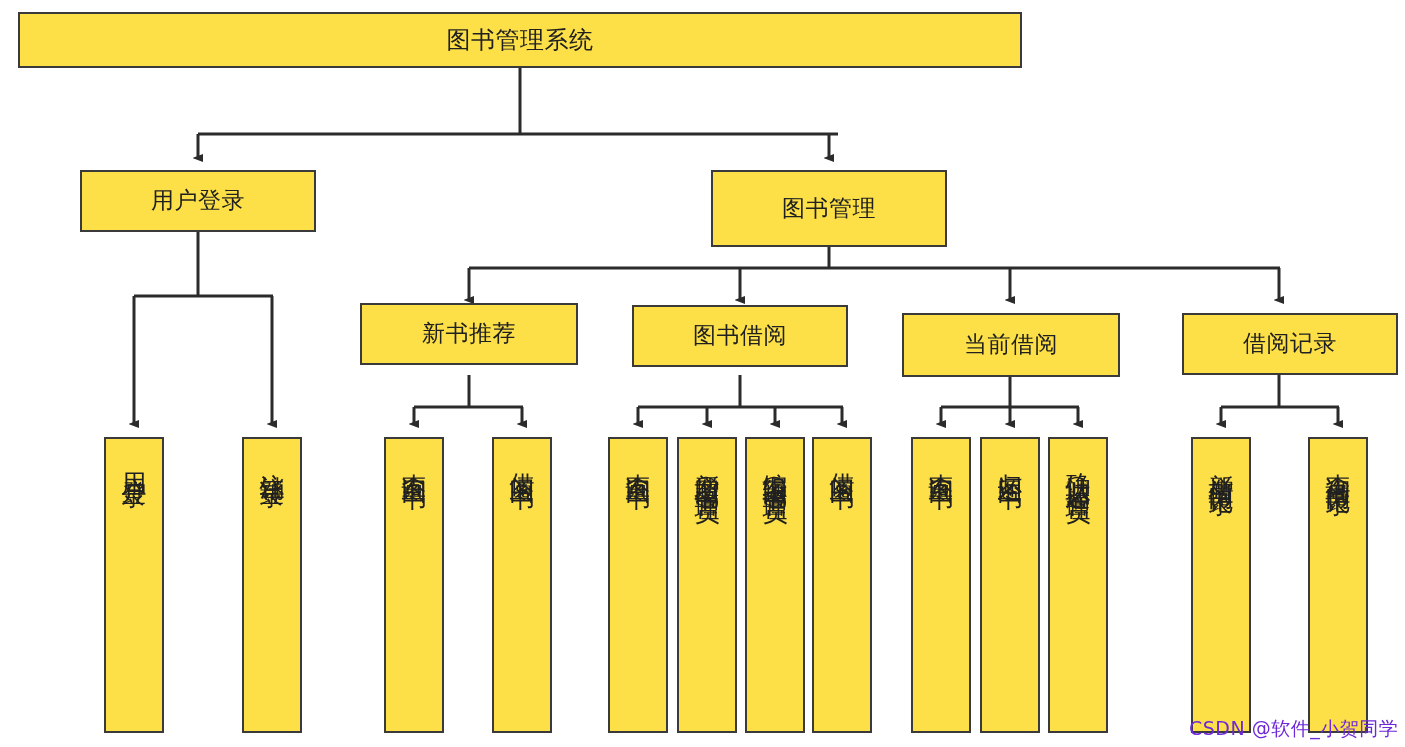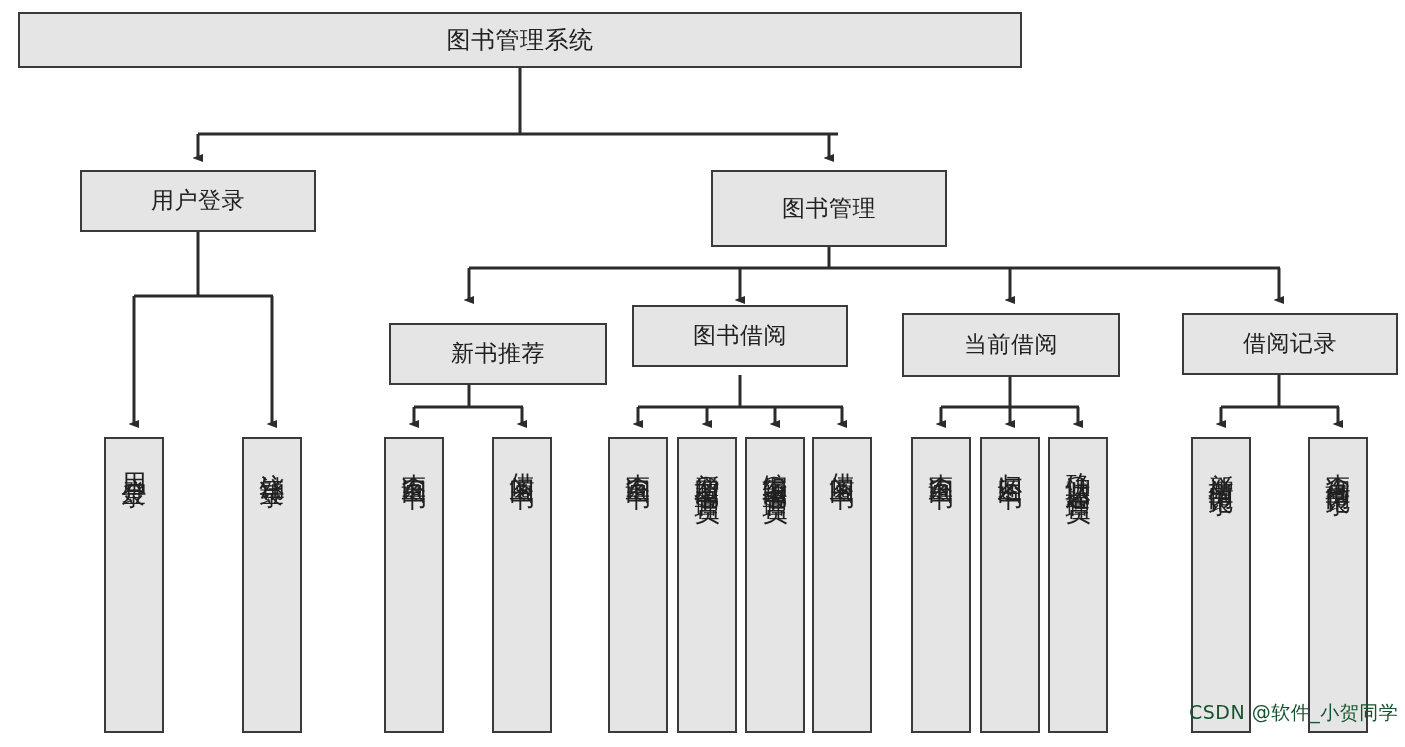--- a/index.html
+++ b/index.html
@@ -22,21 +22,21 @@
     position: absolute;
     left: 0;
     top: 0;
     width: 1405px;
     height: 747px;
     pointer-events: none;
   }
   .node {
     position: absolute;
     box-sizing: border-box;
-    background: #e5e5e5;
+    background: #fde047;
     border: 2px solid #3a3a3a;
     display: flex;
     align-items: center;
     justify-content: center;
     color: #202020;
   }
   .node .label {
     display: block;
     text-align: center;
     line-height: 1.18;
@@ -60,23 +60,23 @@
     writing-mode: vertical-rl;
     text-orientation: upright;
     font-size: 25px;
     line-height: 1.0;
     letter-spacing: 4px;
     white-space: nowrap;
   }
   .watermark {
     position: absolute;
     left: 1189px;
-    top: 700px;
+    top: 716px;
     font-size: 19px;
-    color: #14532d;
+    color: #6d28d9;
     white-space: nowrap;
     letter-spacing: 0.5px;
     font-family: "DejaVu Sans", "Liberation Sans", sans-serif;
   }
 </style>
 </head>
 <body>
 
 <div id="diagram-root">
 
@@ -134,21 +134,21 @@
     <span class="label">图书管理系统</span>
   </div>
 
   <div class="node horiz" style="left:80px; top:170px; width:236px; height:62px;">
     <span class="label">用户登录</span>
   </div>
   <div class="node horiz" style="left:711px; top:170px; width:236px; height:77px;">
     <span class="label">图书管理</span>
   </div>
 
-  <div class="node horiz" style="left:360px; top:323px; width:218px; height:62px;margin-left:29px;">
+  <div class="node horiz" style="left:360px; top:303px; width:218px; height:62px;">
     <span class="label">新书推荐</span>
   </div>
   <div class="node horiz" style="left:632px; top:305px; width:216px; height:62px;">
     <span class="label">图书借阅</span>
   </div>
   <div class="node horiz" style="left:902px; top:313px; width:218px; height:64px;">
     <span class="label">当前借阅</span>
   </div>
   <div class="node horiz" style="left:1172px; top:313px; width:216px; height:62px;margin-left:10px;">
     <span class="label">借阅记录</span>

